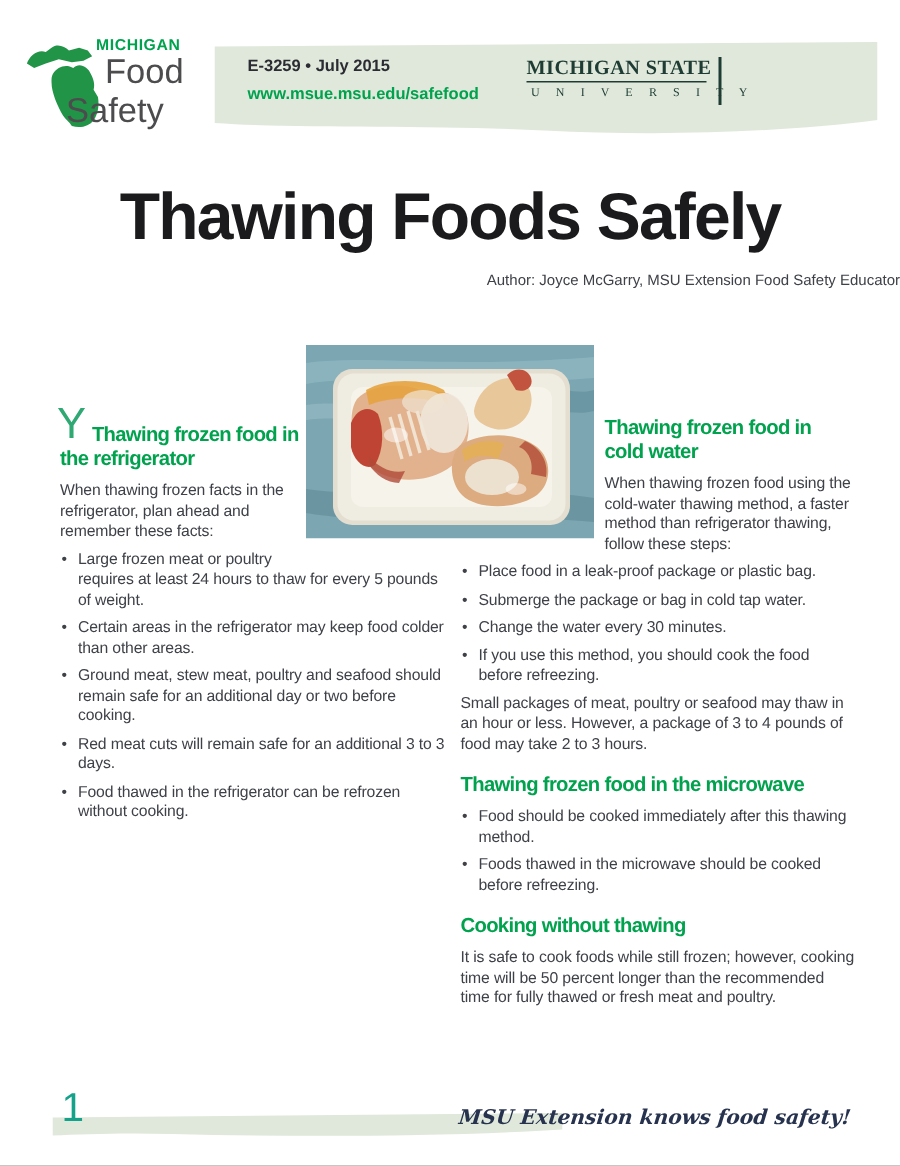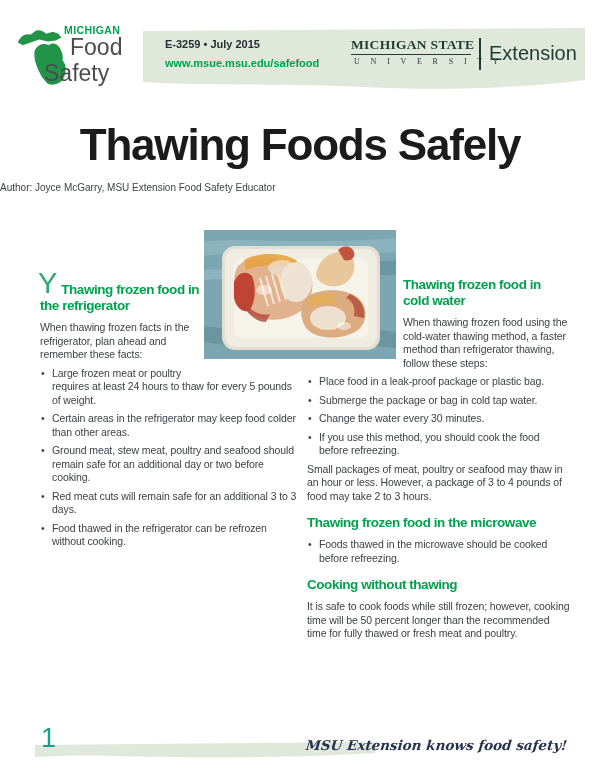--- a/index.html
+++ b/index.html
@@ -23,21 +23,21 @@
   .banner .url  { position:absolute; left:22px; top:29px; font-size:11px; font-weight:bold; color:#00a24e; text-decoration:none; }
   .wordmark { position:absolute; left:208px; top:9px; width:120px; text-align:right; color:#1e3c34; }
   .wordmark .inst { font-family:"Liberation Serif", serif; font-weight:bold; font-size:13.5px; letter-spacing:.3px; border-bottom:1.5px solid #1e3c34; padding-bottom:1px; white-space:nowrap; }
   .wordmark .univ { font-family:"Liberation Serif", serif; font-size:8px; letter-spacing:4.4px; margin-top:2px; padding-left:3px; white-space:nowrap; }
   .banner .divider { position:absolute; left:336px; top:10px; width:2px; height:32px; background:#1e3c34; }
   .banner .division { position:absolute; left:346px; top:14px; font-size:20px; color:#1e3c34; }
 
   
   .doc-title { position:absolute; left:0; top:120px; width:600px; text-align:center;
     font-size:44px; font-weight:bold; letter-spacing:-1.2px; color:#1b1b1d; }
-  .doc-author { position:absolute; left:0; top:182px; width:600px; text-align:left;
+  .doc-author { position:absolute; left:0; top:182px; width:600px; text-align:right;
     font-size:10px; color:#3e4147; }
 
   
   .photo { position:absolute; left:204px; top:230px; width:192px; height:129px; }
 
   
   .col { position:absolute; top:270px; font-size:10.5px; line-height:13.5px; letter-spacing:-.1px; }
   .col-left  { left:40px;  width:258px; }
   .col-right { left:307px; width:263px; }
   .col p { margin:0 0 5px 0; }
@@ -76,21 +76,20 @@
     <svg class="swoosh" width="442" height="64" viewBox="0 0 442 64">
       <path d="M0,3 L442,0 L442,52 C380,60 300,63 220,59 C140,55 60,58 0,54 Z" fill="#dfe8da"></path>
     </svg>
     <span class="code">E-3259 • July 2015</span>
     <a class="url" href="#">www.msue.msu.edu/safefood</a>
     <div class="wordmark">
       <div class="inst">MICHIGAN STATE</div>
       <div class="univ">U N I V E R S I T Y</div>
     </div>
     <div class="divider"></div>
-    <span class="division">Extension</span>
   </div>
 
   <div class="doc-title">Thawing Foods Safely</div>
   <div class="doc-author">Author: Joyce McGarry, MSU Extension Food Safety Educator</div>
 
   <div class="photo">
     <svg width="192" height="129" viewBox="0 0 192 129">
       <rect x="0" y="0" width="192" height="129" fill="#7ba6b2"></rect>
       <path d="M0,12 C40,6 90,16 192,8 L192,22 C120,28 50,18 0,26 Z" fill="#94bcc6" opacity=".6"></path>
       <path d="M0,96 C60,104 130,92 192,102 L192,118 C110,110 60,122 0,112 Z" fill="#5d8694" opacity=".55"></path>
@@ -148,20 +147,21 @@
     <ul class="blist">
       <li>Place food in a leak-proof package or plastic bag.</li>
       <li>Submerge the package or bag in cold tap water.</li>
       <li>Change the water every 30 minutes.</li>
       <li>If you use this method, you should cook the food before refreezing.</li>
     </ul>
     <p>Small packages of meat, poultry or seafood may thaw in an hour or less. However, a package of 3 to 4 pounds of food may take 2 to 3 hours.</p>
 
     <h2 class="sec">Thawing frozen food in the microwave</h2>
     <ul class="blist">
+      <li>Food should be cooked immediately after this thawing method.</li>
       <li>Foods thawed in the microwave should be cooked before refreezing.</li>
     </ul>
 
     <h2 class="sec">Cooking without thawing</h2>
     <p>It is safe to cook foods while still frozen; however, cooking time will be 50 percent longer than the recommended time for fully thawed or fresh meat and poultry.</p>
   </div>
 
   <svg class="footer-bar" width="340" height="16" viewBox="0 0 340 16">
     <path d="M0,3 L340,0 L340,11 C260,16 160,16 80,14 C50,13 20,14 0,15 Z" fill="#dfe8da"></path>
   </svg>

